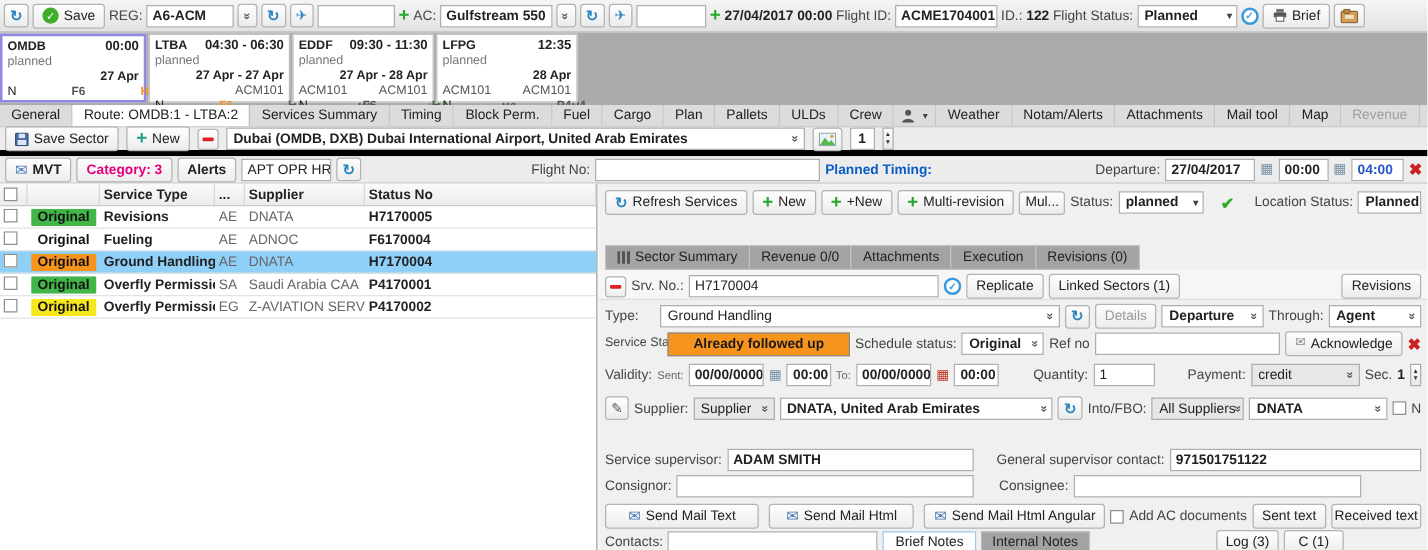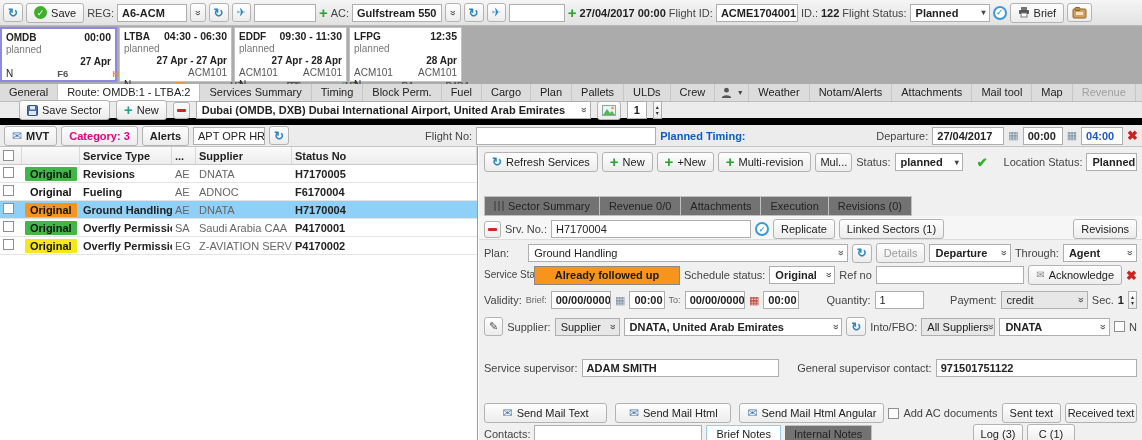--- a/index.html
+++ b/index.html
@@ -48,41 +48,41 @@
   .leg-codes span { font-weight: bold; font-size: 9.5px; letter-spacing: 0; padding-left: 44px; }
 
   
   .tabs { position: absolute; top: 84px; left: 0; right: 0; height: 18px; background: #e3e3e3; border-bottom: 1px solid #bdbdbd; display: flex; }
   .tab { padding: 0 9px; line-height: 17px; background: #dcdcdc; border-right: 1px solid #c6c6c6; white-space: nowrap; color: #222; }
   .tab.active { background: #fff; border-right: 1px solid #bdbdbd; }
   .tab.disabled { color: #9f9f9f; }
   .tab.icon-tab { display: flex; align-items: center; gap: 2px; padding: 0 6px; }
 
   
-  .sectorbar { position: absolute; top: 102px; left: 0; right: 0; height: 23px; background: #ececec; border-bottom: 7px solid #000000; display: flex; align-items: center; gap: 6px; padding: 0 19px; }
+  .sectorbar { position: absolute; top: 102px; left: 0; right: 0; height: 23px; background: #ececec; border-bottom: 5px solid #000000; display: flex; align-items: center; gap: 6px; padding: 0 4px; }
   
   .mvtbar { position: absolute; top: 125px; left: 0; right: 0; height: 22px; background: #ececec; border-bottom: 1px solid #c4c4c4; display: flex; align-items: center; gap: 4px; padding: 0 4px; }
 
   
   .left-panel { position: absolute; top: 147px; left: 0; width: 478px; bottom: 0; background: #fff; border-right: 1px solid #9c9c9c; }
   .trow { display: grid; grid-template-columns: 22px 58px 92px 24px 96px 1fr; align-items: center; height: 18px; border-bottom: 1px solid #e4e4e4; }
   .trow.head { background: linear-gradient(#fafafa,#ededed); border-bottom: 1px solid #c9c9c9; font-weight: bold; }
   .trow.head > div { border-right: 1px solid #d8d8d8; height: 100%; display: flex; align-items: center; padding: 0 3px; }
   .trow > .cell { padding: 0 3px; overflow: hidden; white-space: nowrap; }
   .trow.sel { background: #8ed0f7; }
   .badge { display: inline-block; font-weight: bold; padding: 0 5px; line-height: 14px; border-radius: 1px; color: #111; }
   .cc { color: #666; }
   .supl { color: #666; }
   .sno { font-weight: bold; }
 
   
   .right-panel { position: absolute; top: 147px; left: 479px; right: 0; bottom: 0; background: #f0f0f0; }
   .prow { position: absolute; left: 5px; right: 5px; display: flex; align-items: center; gap: 4px; }
   .rtabs { position: absolute; top: 49px; left: 5px; right: 5px; height: 20px; display: flex; }
-  .rtab { padding: 0 9px; line-height: 19px; background: #737373; border: 1px solid #c0c0c0; border-left: none; white-space: nowrap; display: flex; align-items: center; gap: 4px; }
+  .rtab { padding: 0 9px; line-height: 19px; background: #a3a3a3; border: 1px solid #c0c0c0; border-left: none; white-space: nowrap; display: flex; align-items: center; gap: 4px; }
   .rtab:first-child { border-left: 1px solid #c0c0c0; }
   .rtab.active { background: #fff; border: 1px solid #9ec7e8; color: #2b88c9; }
   .srvband { position: absolute; top: 69px; left: 0; right: 0; height: 24px; background: #f6f6f6; border-bottom: 1px solid #ddd; }
   .minusbtn { display: inline-flex; align-items: center; justify-content: center; width: 17px; height: 17px; background: linear-gradient(#fff,#eee); border: 1px solid #b3b3b3; border-radius: 3px; flex: none; }
   .minusbtn i { display: block; width: 9px; height: 3px; background: #d22; border-radius: 1px; }
   .orange-status { display: inline-flex; align-items: center; justify-content: center; font-weight: bold; height: 19px; padding: 0 10px; border: 1px solid #8a8a8a; color: #1a1a1a; }
   .bars-icon { display: inline-block; width: 10px; height: 10px; background: repeating-linear-gradient(90deg,#555 0 2px,transparent 2px 4px); }
   .sp { flex: 1; }
   .smalllbl { font-size: 9px; color: #666; }
   .blue-strong { color: #0b5cc7; font-weight: bold; }
@@ -284,21 +284,21 @@
         </svg>
       <span>Save Sector</span>
     </span>
     <span class="btn">
         <span class="ico-plus" style="color:#1f9e8a">+</span>
         <span>New</span>
       </span>
     <span class="minusbtn">
         <i></i>
       </span>
-    <span class="combo b" style="width:395px">
+    <span class="combo b" style="width:463px">
         <span>Dubai (OMDB, DXB) Dubai International Airport, United Arab Emirates</span>
         <span class="dblchev">«</span>
       </span>
     <span class="btn small">
       <svg width="14" height="11" viewBox="0 0 14 11">
           <rect x="0.5" y="0.5" width="13" height="10" fill="#eaf3fb" stroke="#8aa"></rect>
           <path d="M1 10 L5 4 L8 8 L10 6 L13 10 Z" fill="#54b948"></path>
           <circle cx="10.5" cy="3" r="1.3" fill="#f7941d"></circle>
         </svg>
     </span>
@@ -458,21 +458,21 @@
       <span class="btn">
           <span>Linked Sectors (1)</span>
         </span>
       <span class="sp"></span>
       <span class="btn">
           <span>Revisions</span>
         </span>
     </div>
 
     <div class="prow" style="top:96px">
-      <span class="lbl" style="width:44px">Plan:</span>
+      <span class="lbl" style="width:44px">Type:</span>
       <span class="combo" style="width:348px">
           <span>Ground Handling</span>
           <span class="dblchev">«</span>
         </span>
       <span class="btn small">
           <span class="ico-refresh">↻</span>
         </span>
       <span class="btn disabled">
           <span>Details</span>
         </span>
@@ -499,21 +499,21 @@
       <span class="inp" style="flex:1"></span>
       <span class="btn">
           <span class="ico-env" style="color:#888;font-size:10px">✉</span>
           <span>Acknowledge</span>
         </span>
       <span class="ico-x">✖</span>
     </div>
 
     <div class="prow" style="top:144px">
       <span class="lbl">Validity:</span>
-      <span class="smalllbl">Brief:</span>
+      <span class="smalllbl">Sent:</span>
       <span class="inp b" style="width:66px">00/00/0000</span>
       <span class="ico-cal">▦</span>
       <span class="inp b" style="width:38px">00:00</span>
       <span class="smalllbl">To:</span>
       <span class="inp b" style="width:66px">00/00/0000</span>
       <span class="ico-cal red">▦</span>
       <span class="inp b" style="width:38px">00:00</span>
       <span class="lbl" style="margin-left:24px">Quantity:</span>
       <span class="inp" style="width:54px">1</span>
       <span class="lbl" style="margin-left:22px">Payment:</span>
@@ -558,20 +558,26 @@
       <span class="lbl">N</span>
     </div>
 
     <div class="prow" style="top:212px">
       <span class="lbl">Service supervisor:</span>
       <span class="inp b" style="width:212px">ADAM SMITH</span>
       <span class="lbl" style="margin-left:14px">General supervisor contact:</span>
       <span class="inp b" style="width:216px">971501751122</span>
     </div>
 
+    <div class="prow" style="top:233px">
+      <span class="lbl">Consignor:</span>
+      <span class="inp" style="width:238px"></span>
+      <span class="lbl" style="margin-left:16px">Consignee:</span>
+      <span class="inp" style="width:230px"></span>
+    </div>
 
     <div class="prow" style="top:256px">
       <span class="btn" style="width:140px;justify-content:center">
           <span class="ico-env">✉</span>
           <span>Send Mail Text</span>
         </span>
       <span class="btn" style="width:132px;justify-content:center;margin-left:4px">
           <span class="ico-env">✉</span>
           <span>Send Mail Html</span>
         </span>

